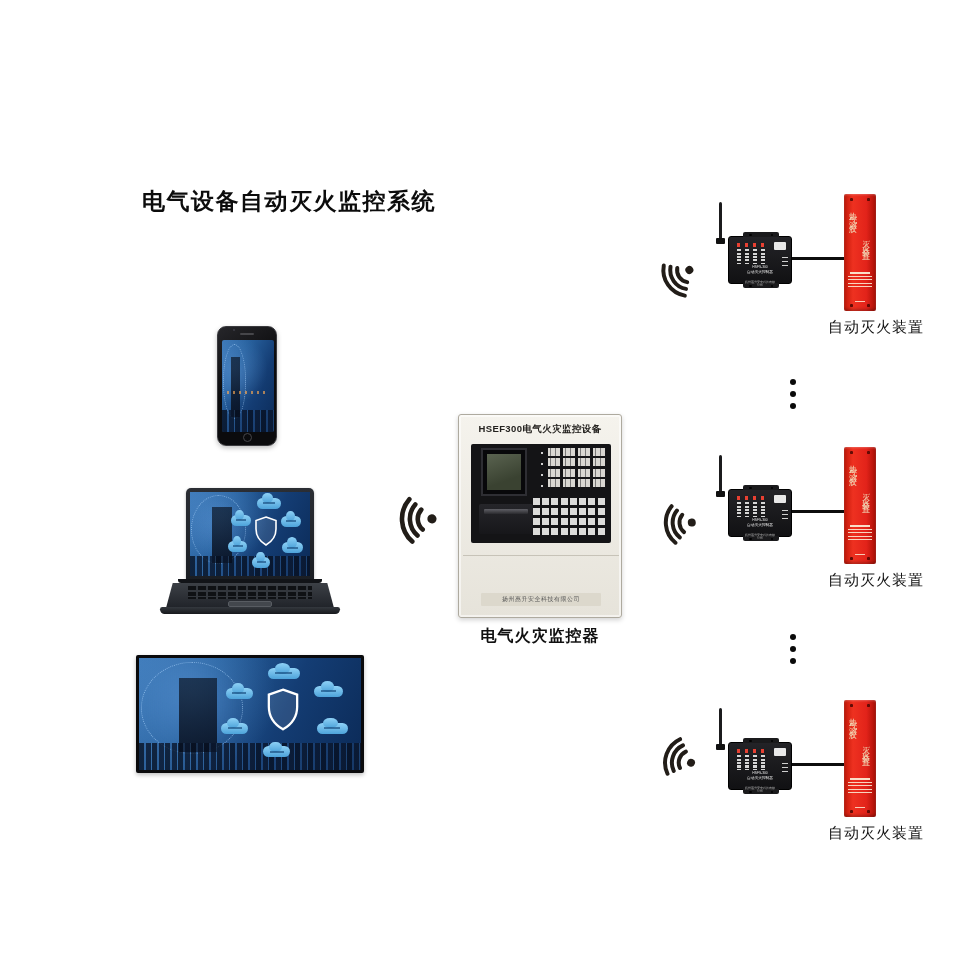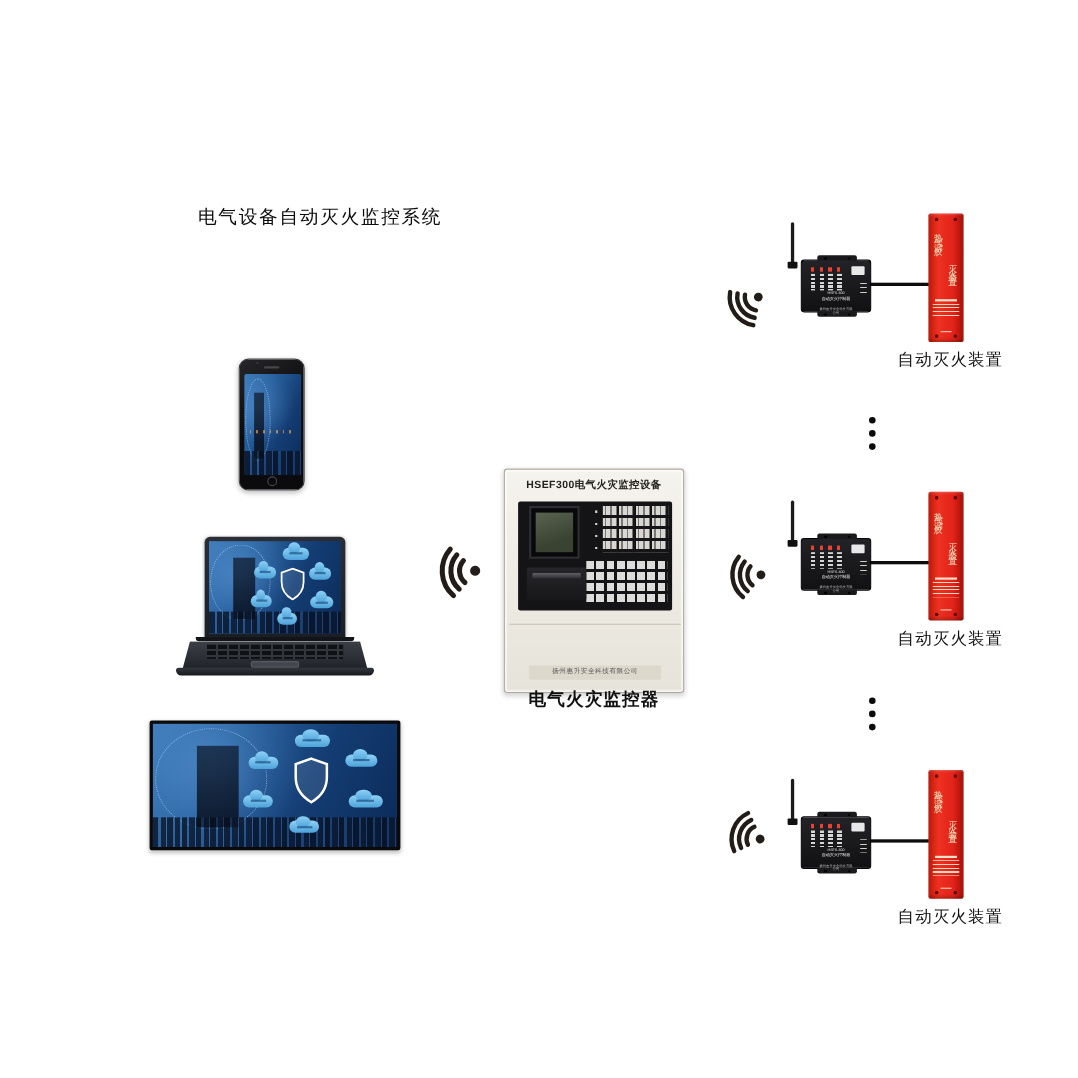--- a/index.html
+++ b/index.html
@@ -1,22 +1,22 @@
 <!DOCTYPE html>
 <html><head>
 <meta charset="utf-8">
 <style>
   * { margin:0; padding:0; box-sizing:border-box; }
   html,body { background:#ffffff; }
   body { font-family:"Liberation Sans","DejaVu Sans",sans-serif; }
   .canvas { position:relative; width:980px; height:980px; background:#ffffff; overflow:hidden; }
 
   
-  .main-title { position:absolute; left:142px; top:186px; font-size:17px; font-weight:400;
-    color:#0c0c0c; letter-spacing:1.5px;margin-left:38px; }
+  .main-title { position:absolute; left:142px; top:186px; font-size:23px; font-weight:700;
+    color:#0c0c0c; letter-spacing:1.5px; }
 
   
   .techscreen { position:absolute; overflow:hidden;
     background:
       radial-gradient(circle at 24% 32%, rgba(130,190,255,.28), transparent 45%),
       linear-gradient(115deg,#3d79b8 0%,#27609d 30%,#143d74 62%,#0b2a57 100%); }
   .techscreen .globe { position:absolute; left:1%; top:4%; width:46%; height:82%;
     border-radius:50%; border:1px dotted rgba(175,215,255,.6);
     background:radial-gradient(circle, rgba(95,155,225,.18), transparent 70%); }
   .techscreen .bldg { position:absolute; left:18%; top:18%; width:17%; height:66%;
@@ -67,21 +67,21 @@
     background:linear-gradient(#34383e,#17191d); border-radius:3px 3px 6px 6px; }
 
   
   .monitor { position:absolute; left:136px; top:655px; width:228px; height:118px;
     background:#0a0a0c; padding:3px; border-radius:2px; box-shadow:0 2px 4px rgba(0,0,0,.25); }
   .monitor .screen { position:relative; width:100%; height:100%; }
   .remote-label { position:absolute; left:136px; top:786px; width:228px; text-align:center;
     font-size:15px; color:#111; letter-spacing:1px; }
 
   
-  .panel { position:absolute; left:458px; top:426px; width:164px; height:204px;
+  .panel { position:absolute; left:458px; top:414px; width:164px; height:204px;
     background:linear-gradient(#f5f3ed,#e6e3da); border:1px solid #aeaa9f; border-radius:3px;
     box-shadow:inset 0 0 0 2px rgba(255,255,255,.55), 0 2px 5px rgba(0,0,0,.18); }
   .panel .head { position:absolute; left:0; top:8px; width:100%; text-align:center;
     font-size:9.5px; font-weight:700; color:#23211e; letter-spacing:.4px; }
   .panel .dark { position:absolute; left:12px; top:29px; width:140px; height:99px;
     background:#141416; border-radius:2px; }
   .panel .lcd { position:absolute; left:10px; top:4px; width:46px; height:48px;
     background:#08080a; border:2px solid #2e2e33; }
   .panel .lcd .glass { position:absolute; left:4px; top:4px; right:4px; bottom:4px;
     background:linear-gradient(160deg,#5a6350,#3a4231 70%); }
@@ -153,21 +153,21 @@
   .vtext { position:absolute; writing-mode:vertical-rl; text-orientation:upright;
     font-size:8px; line-height:1; letter-spacing:4px; color:#f2e7c3; }
   .unit .red .col1 { left:4px; top:12px; }
   .unit .red .col2 { left:17px; top:40px; }
   .unit .red .info { position:absolute; left:4px; top:82px; width:24px; height:14px;
     background:repeating-linear-gradient(180deg, rgba(252,243,220,.85) 0 1px, transparent 1px 3.4px); }
   .unit .red .info-h { position:absolute; left:6px; top:78px; width:20px; height:2px;
     background:rgba(252,243,220,.9); }
   .unit .red .foot { position:absolute; left:11px; bottom:9px; width:10px; height:1.5px;
     background:rgba(252,243,220,.8); }
-  .unit .unit-label { position:absolute; left:164px; top:128px; width:120px; text-align:center;
+  .unit .unit-label { position:absolute; left:164px; top:128px; width:120px; text-align:right;
     font-size:15px; color:#111; letter-spacing:1px; }
 
   
   .u1 { top:190px; } .u2 { top:443px; } .u3 { top:696px; }
   .u1 .wifi { left:12px; top:62px; transform:rotate(-35deg); }
   .u2 .wifi { left:12px; top:55px; transform:rotate(-6deg); }
   .u3 .wifi { left:12px; top:36px; transform:rotate(20deg); }
 
   .panel-wifi { left:386px; top:490px; transform:rotate(-4deg); }
 

